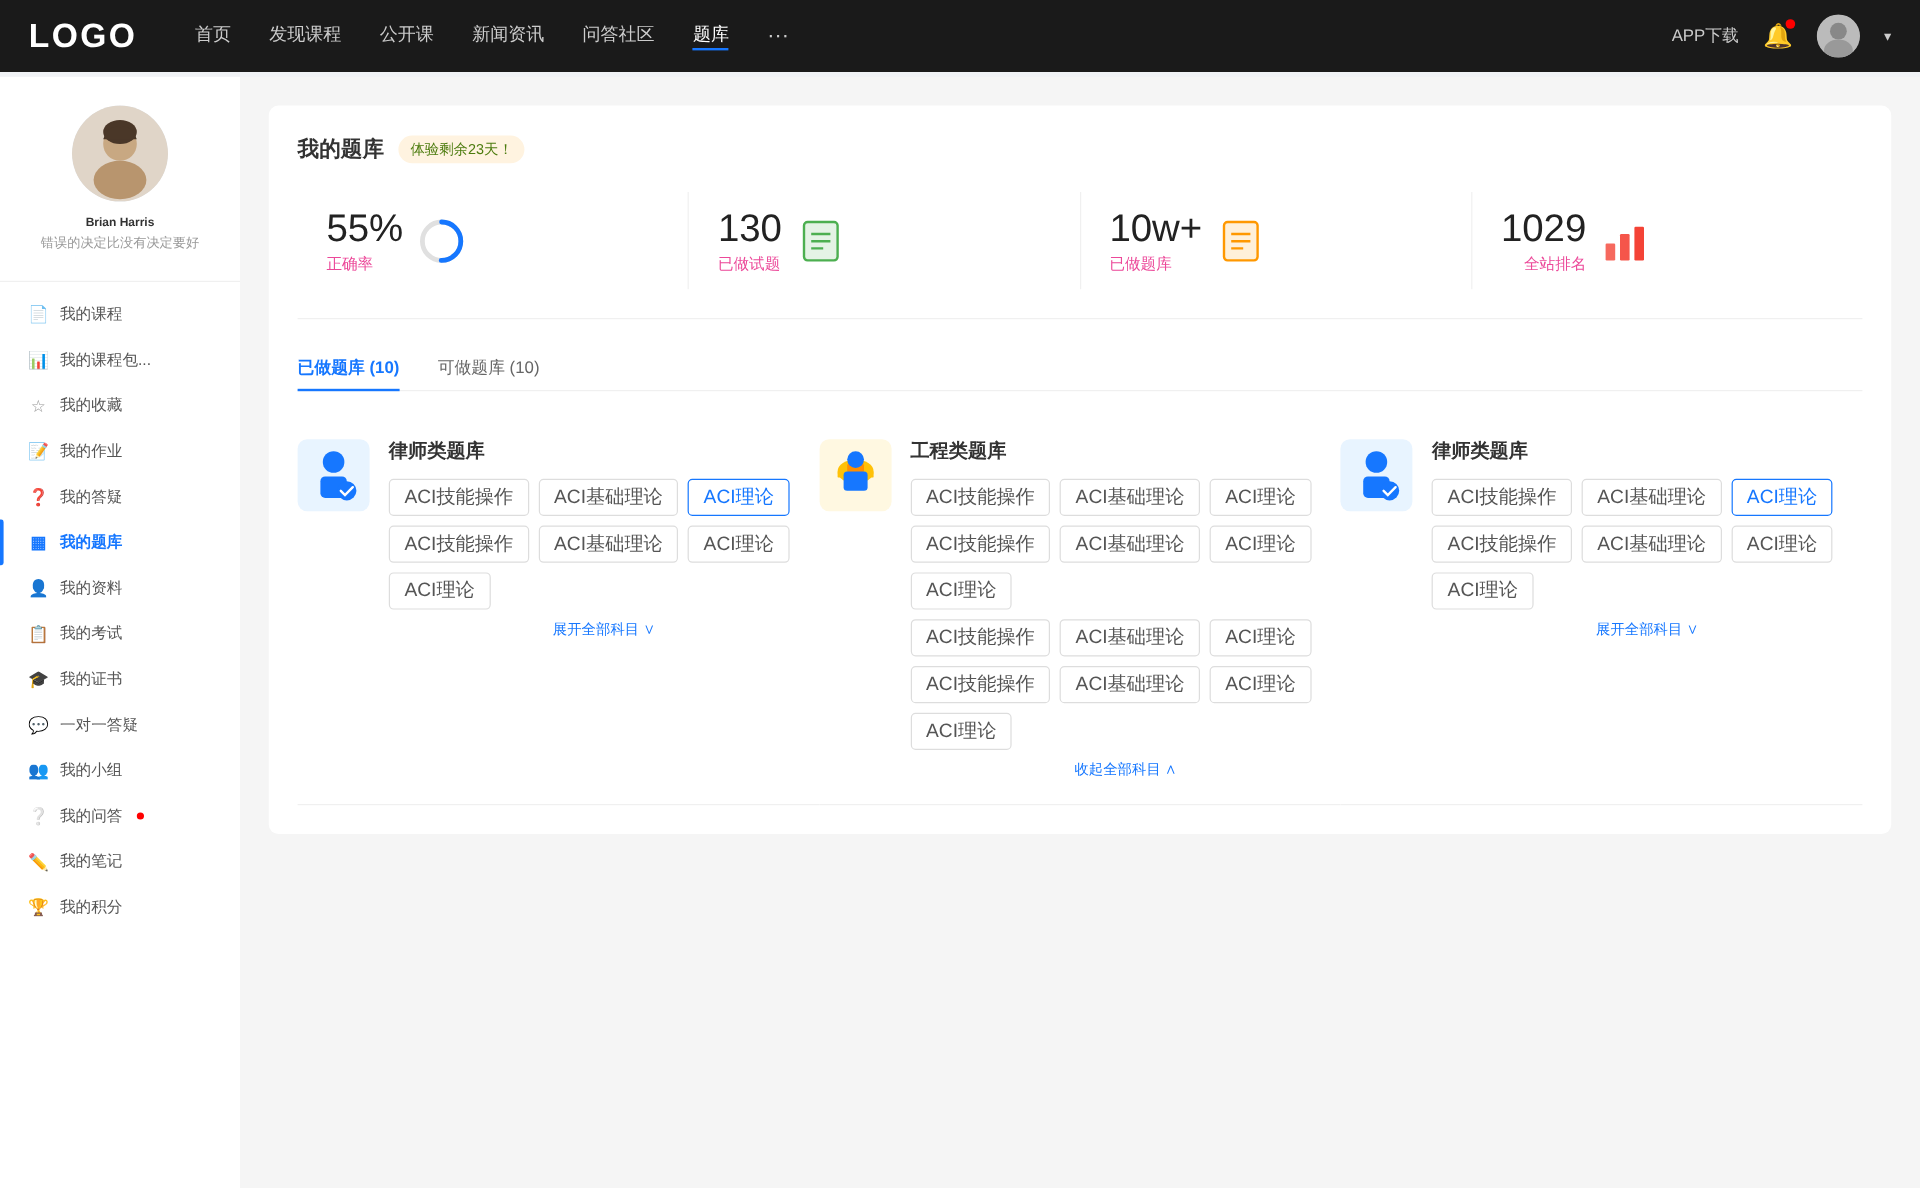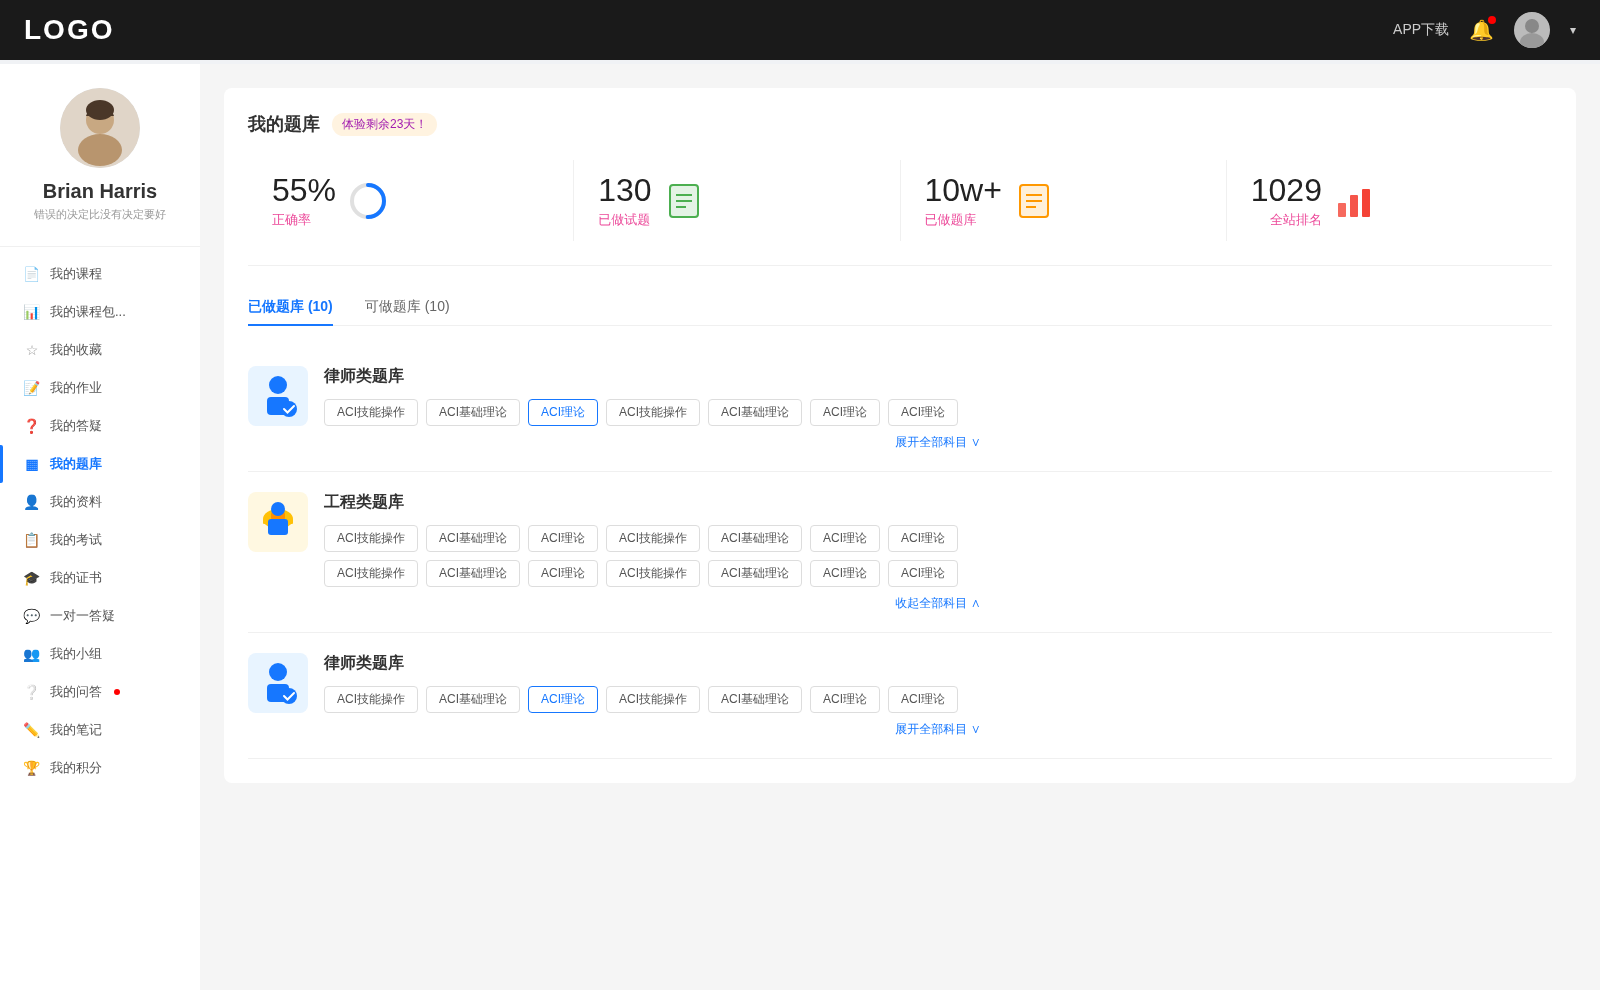--- a/index.html
+++ b/index.html
@@ -100,21 +100,21 @@
     }
     .sidebar-avatar {
       width: 80px; height: 80px;
       border-radius: 50%;
       background: #ddd;
       overflow: hidden;
       margin-bottom: 12px;
     }
     .sidebar-avatar svg { width: 80px; height: 80px; }
     .sidebar-name {
-      font-size: 20px;
+      font-size: 10px;
       font-weight: 600;
       color: #333;
       margin-bottom: 4px;
     }
     .sidebar-motto {
       font-size: 11px;
       color: #999;
       text-align: center;
     }
     .sidebar-menu {
@@ -177,21 +177,21 @@
       gap: 12px;
       margin-bottom: 24px;
     }
     .page-title-text {
       font-size: 18px;
       font-weight: 600;
       color: #333;
     }
     .trial-badge {
       background: #fff3e0;
-      color: #a21caf;
+      color: #4d7c0f;
       border-radius: 12px;
       padding: 3px 10px;
       font-size: 12px;
     }
 
     
     .stats-row {
       display: flex;
       gap: 0;
       margin-bottom: 24px;
@@ -245,21 +245,21 @@
       border-bottom: 2px solid transparent;
       margin-bottom: -1px;
     }
     .tab-item.active {
       color: #1677ff;
       border-bottom: 2px solid #1677ff;
       font-weight: 600;
     }
 
     
-    .qbank-list { display: flex; flex-direction: column; gap: 0; }
+    .qbank-list { display: flex; gap: 0; }
     .qbank-item {
       display: flex;
       align-items: flex-start;
       gap: 16px;
       padding: 20px 0;
       border-bottom: 1px solid #f0f0f0;
     }
     .qbank-icon {
       width: 60px; height: 60px;
       flex-shrink: 0;
@@ -277,21 +277,21 @@
     .qbank-tags {
       display: flex;
       flex-wrap: wrap;
       gap: 8px;
       margin-bottom: 8px;
     }
     .qbank-tag {
       padding: 4px 12px;
       border: 1px solid #ddd;
       border-radius: 4px;
-      font-size: 12px;
+      font-size: 16px;
       color: #555;
       cursor: pointer;
     }
     .qbank-tag.active {
       border-color: #1677ff;
       color: #1677ff;
       background: white;
     }
     .qbank-expand {
       font-size: 12px;
@@ -299,20 +299,29 @@
       cursor: pointer;
       text-align: center;
       margin-top: 4px;
     }
   </style>
 </head>
 <body>
 
 <nav class="navbar">
   <div class="navbar-logo">LOGO</div>
+  <div class="navbar-nav">
+    <a href="#">首页</a>
+    <a href="#">发现课程</a>
+    <a href="#">公开课</a>
+    <a href="#">新闻资讯</a>
+    <a href="#">问答社区</a>
+    <a href="#" class="active">题库</a>
+    <span class="navbar-more">···</span>
+  </div>
   <div class="navbar-right">
     <span class="navbar-app-download">APP下载</span>
     <span class="navbar-bell">
       🔔
       <span class="navbar-bell-dot"></span>
     </span>
     <div class="navbar-avatar">
       <svg viewBox="0 0 36 36" fill="none" xmlns="http://www.w3.org/2000/svg">
         <circle cx="18" cy="18" r="18" fill="#bbb"></circle>
         <ellipse cx="18" cy="14" rx="7" ry="7" fill="#888"></ellipse>

